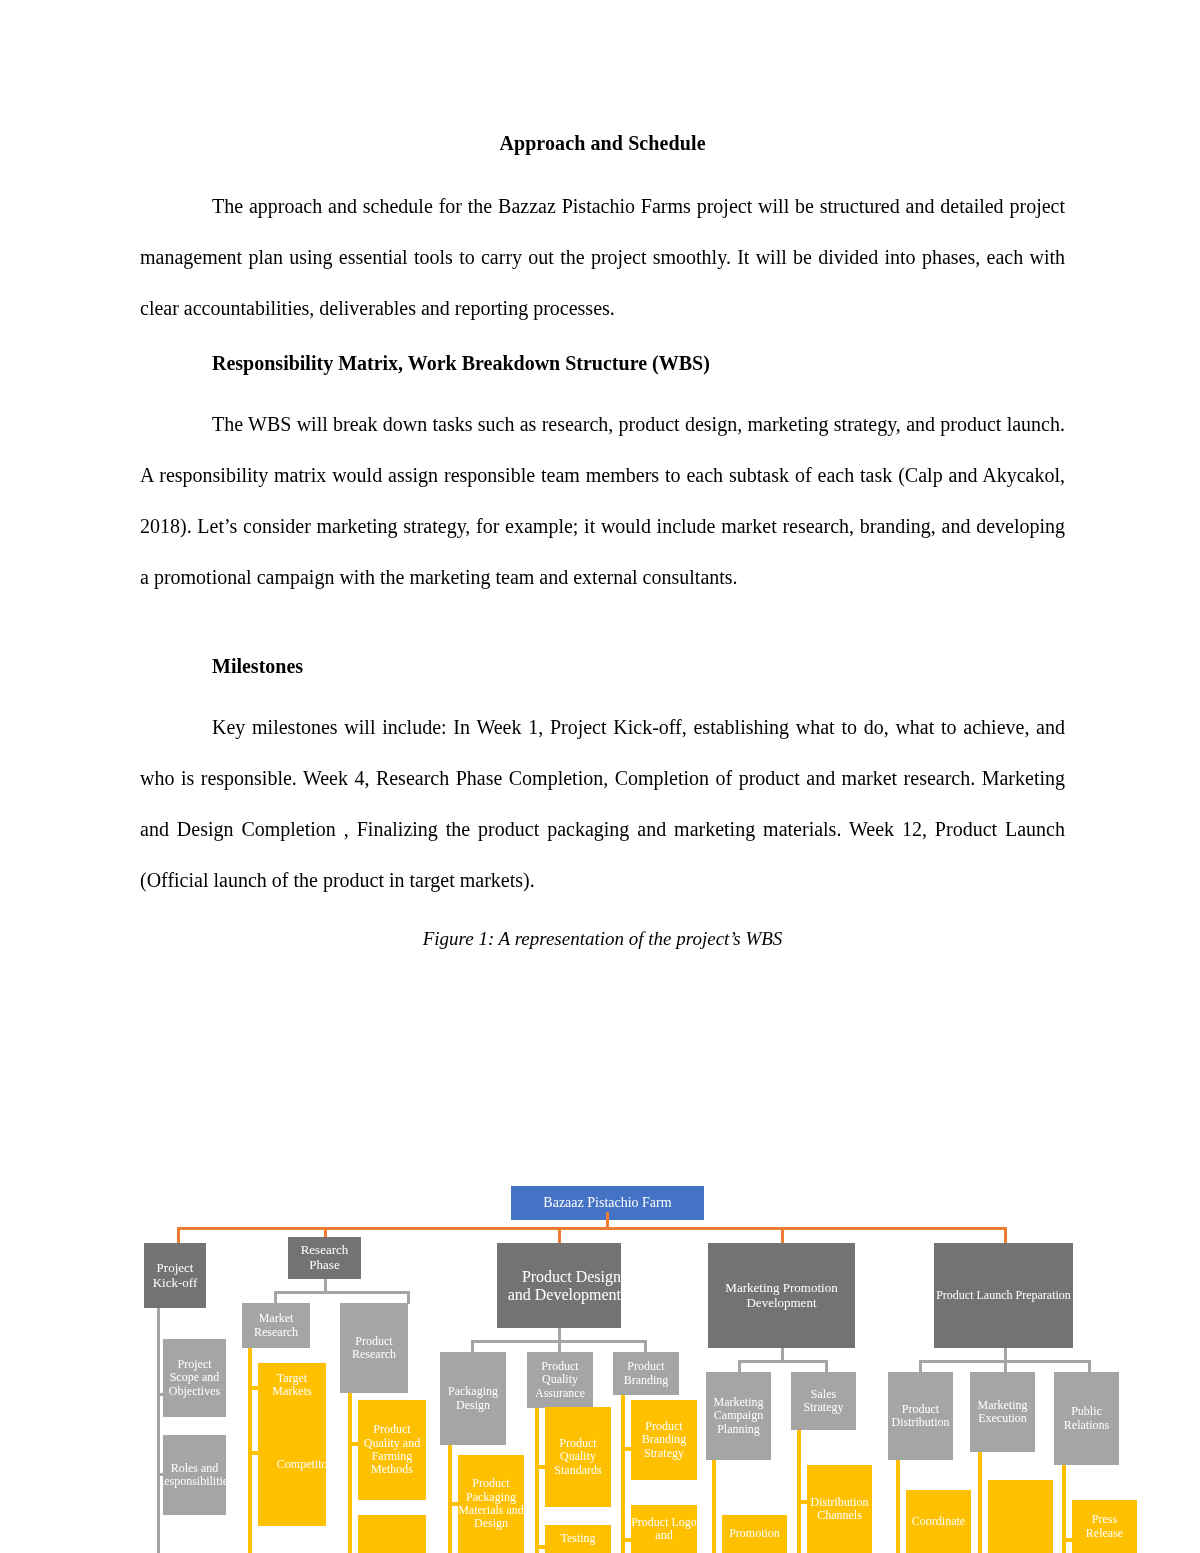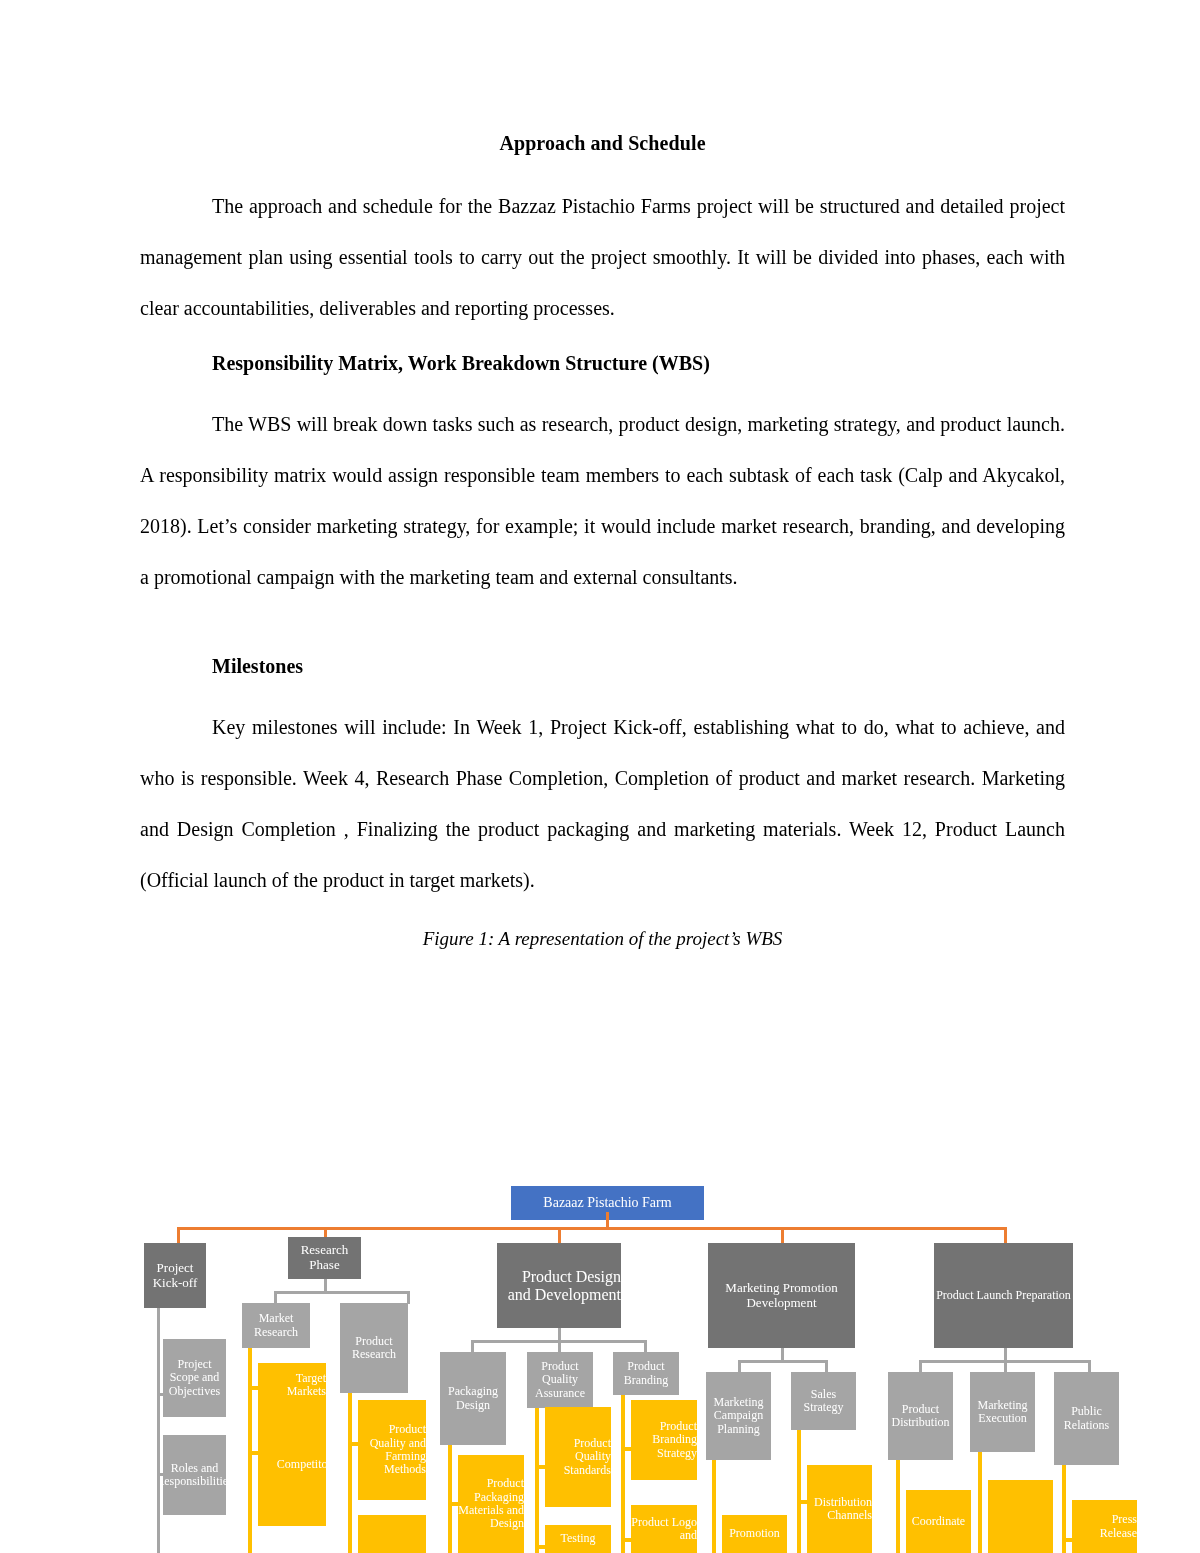--- a/index.html
+++ b/index.html
@@ -36,21 +36,21 @@
   .node{
     position:absolute;box-sizing:border-box;
     color:#fff;display:flex;align-items:center;justify-content:center;
     text-align:center;line-height:1.12;
     font-family:"Liberation Serif", serif;
     overflow:hidden;
   }
   .blue{background:#4472C4;}
   .orange{background:#737373;}
   .gray{background:#A5A5A5;}
-  .yellow{background:#FFC000;text-align:right;}
+  .yellow{background:#FFC000;}
 
   .conn{position:absolute;background:#ED7D31;}
   .conn-gray{position:absolute;background:#A5A5A5;}
   .conn-yellow{position:absolute;background:#FFC000;}
 </style>
 </head>
 <body>
 
 <div class="page">
 

